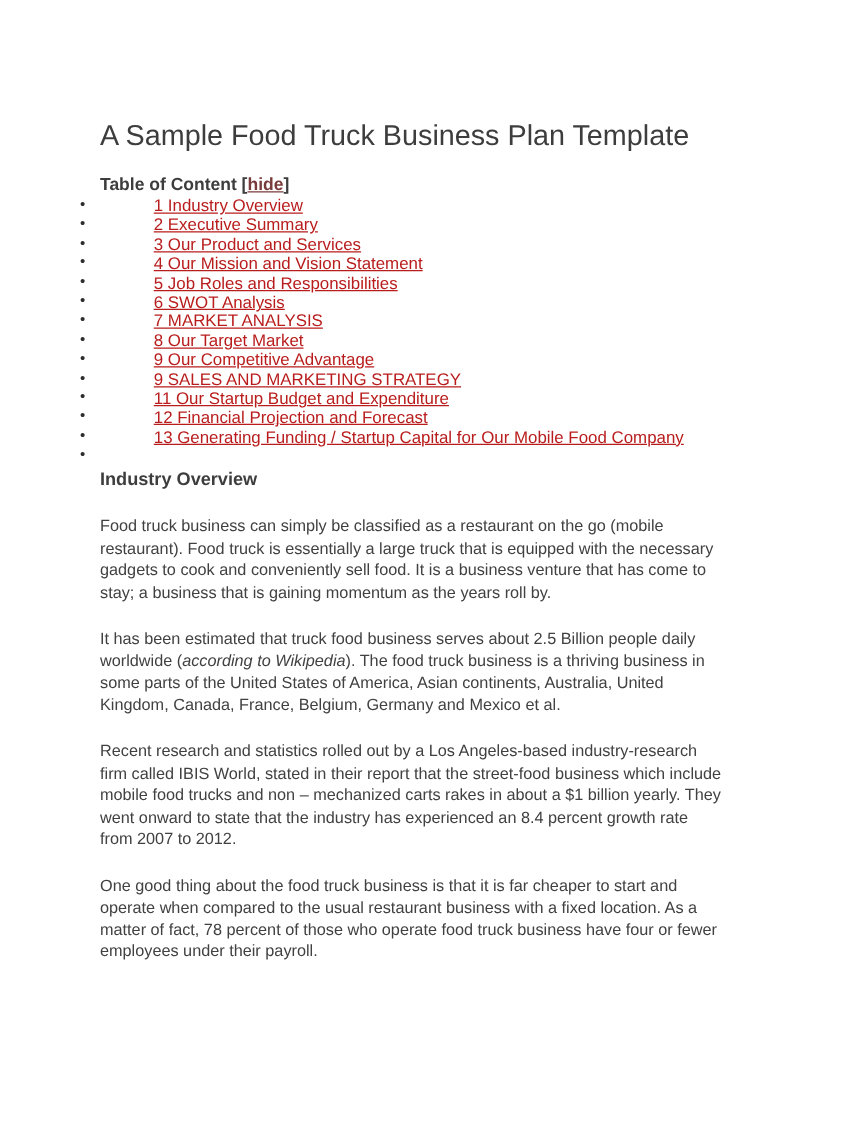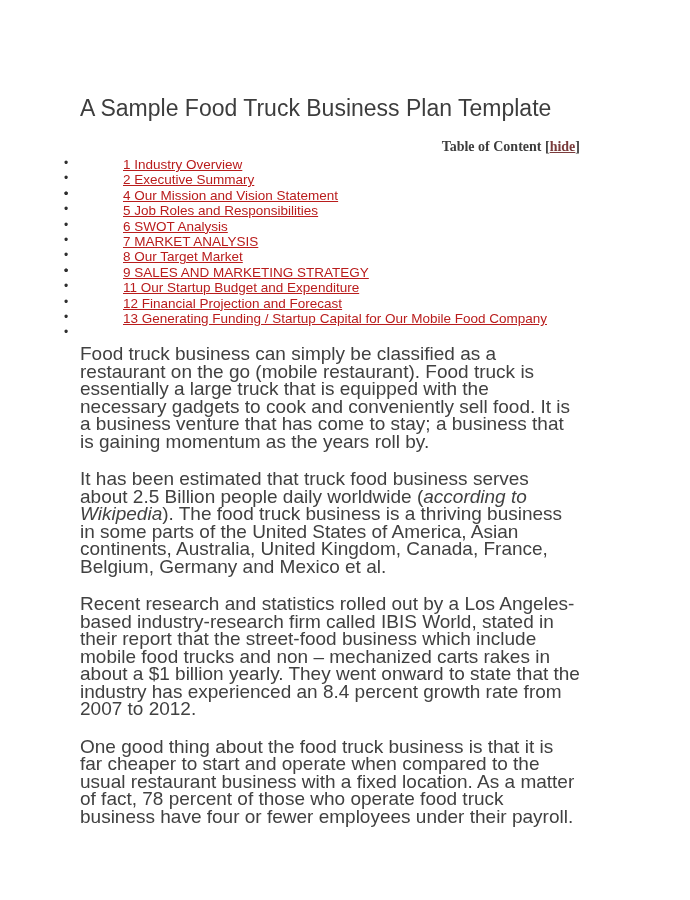--- a/index.html
+++ b/index.html
@@ -20,26 +20,25 @@
   }
   .doc-title {
     margin: 0;
     font-size: 23px;
     line-height: 28px;
     font-weight: 400;
     color: #3d3d3d;
   }
   .toc-heading {
     margin-top: 17px;
-    text-align: right;
+    text-align: left;
     font-size: 14px;
     line-height: 16px;
     font-weight: 700;
     color: #3d3d3d;
-    font-family: Liberation Serif, serif;
   }
   .toc-hide-bracket {
     font-weight: 700;
     color: #3d3d3d;
   }
   .toc-hide-link {
     font-weight: 700;
     color: #7a3b3b;
     text-decoration: underline;
     cursor: pointer;
@@ -69,21 +68,21 @@
   }
   .section-heading {
     margin: 19px 0 0 0;
     font-size: 14.5px;
     line-height: 17px;
     font-weight: 700;
     color: #3d3d3d;
   }
   p.body-para {
     margin: 20px 0 0 0;
-    font-size: 19px;
+    font-size: 13px;
     line-height: 17.5px;
     color: #414141;
   }
   p.body-para.first {
     margin-top: 19px;
   }
   .italic { font-style: italic; text-align: right; }
 </style>
 </head>
 <body>
@@ -96,34 +95,35 @@
     <div class="toc-heading">
       <span>Table of Content</span>
       <span>
         <span class="toc-hide-bracket">[</span><a class="toc-hide-link">hide</a><span class="toc-hide-bracket">]</span>
       </span>
     </div>
 
     <ul class="toc">
       <li><span class="bullet">•</span><a class="toc-link">1 Industry Overview</a></li>
       <li><span class="bullet">•</span><a class="toc-link">2 Executive Summary</a></li>
-      <li><span class="bullet">•</span></li>
+      <li><span class="bullet">•</span><a class="toc-link">3 Our Product and Services</a></li>
       <li><span class="bullet">•</span><a class="toc-link">4 Our Mission and Vision Statement</a></li>
       <li><span class="bullet">•</span><a class="toc-link">5 Job Roles and Responsibilities</a></li>
       <li><span class="bullet">•</span><a class="toc-link">6 SWOT Analysis</a></li>
       <li><span class="bullet">•</span><a class="toc-link">7 MARKET ANALYSIS</a></li>
       <li><span class="bullet">•</span><a class="toc-link">8 Our Target Market</a></li>
-      <li><span class="bullet">•</span></li>
+      <li><span class="bullet">•</span><a class="toc-link">9 Our Competitive Advantage</a></li>
       <li><span class="bullet">•</span><a class="toc-link">9 SALES AND MARKETING STRATEGY</a></li>
       <li><span class="bullet">•</span><a class="toc-link">11 Our Startup Budget and Expenditure</a></li>
       <li><span class="bullet">•</span><a class="toc-link">12 Financial Projection and Forecast</a></li>
       <li><span class="bullet">•</span><a class="toc-link">13 Generating Funding / Startup Capital for Our Mobile Food Company</a></li>
       <li><span class="bullet">•</span></li>
     </ul>
 
+    <h2 class="section-heading">Industry Overview</h2>
 
     <p class="body-para first">Food truck business can simply be classified as a restaurant on the go (mobile restaurant). Food truck is essentially a large truck that is equipped with the necessary gadgets to cook and conveniently sell food. It is a business venture that has come to stay; a business that is gaining momentum as the years roll by.</p>
 
     <p class="body-para"><span>It has been estimated that truck food business serves about 2.5 Billion people daily worldwide (</span><span class="italic">according to Wikipedia</span><span>). The food truck business is a thriving business in some parts of the United States of America, Asian continents, Australia, United Kingdom, Canada, France, Belgium, Germany and Mexico et al.</span></p>
 
     <p class="body-para">Recent research and statistics rolled out by a Los Angeles-based industry-research firm called IBIS World, stated in their report that the street-food business which include mobile food trucks and non – mechanized carts rakes in about a $1 billion yearly. They went onward to state that the industry has experienced an 8.4 percent growth rate from 2007 to 2012.</p>
 
     <p class="body-para">One good thing about the food truck business is that it is far cheaper to start and operate when compared to the usual restaurant business with a fixed location. As a matter of fact, 78 percent of those who operate food truck business have four or fewer employees under their payroll.</p>
 
   </div>

